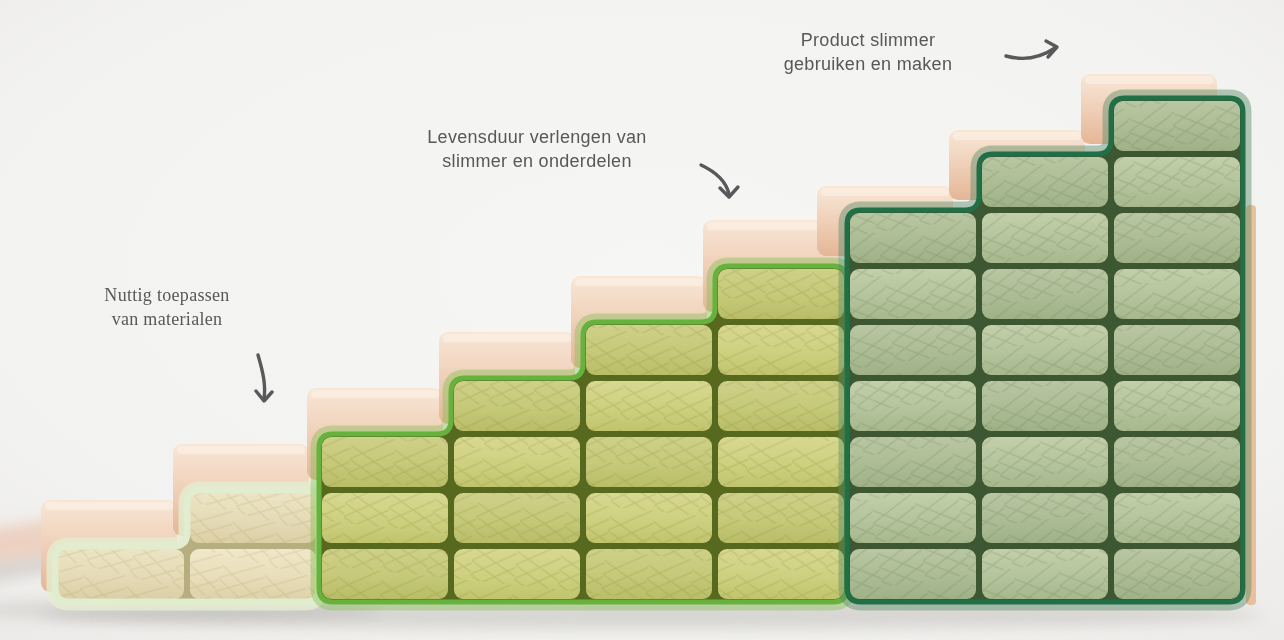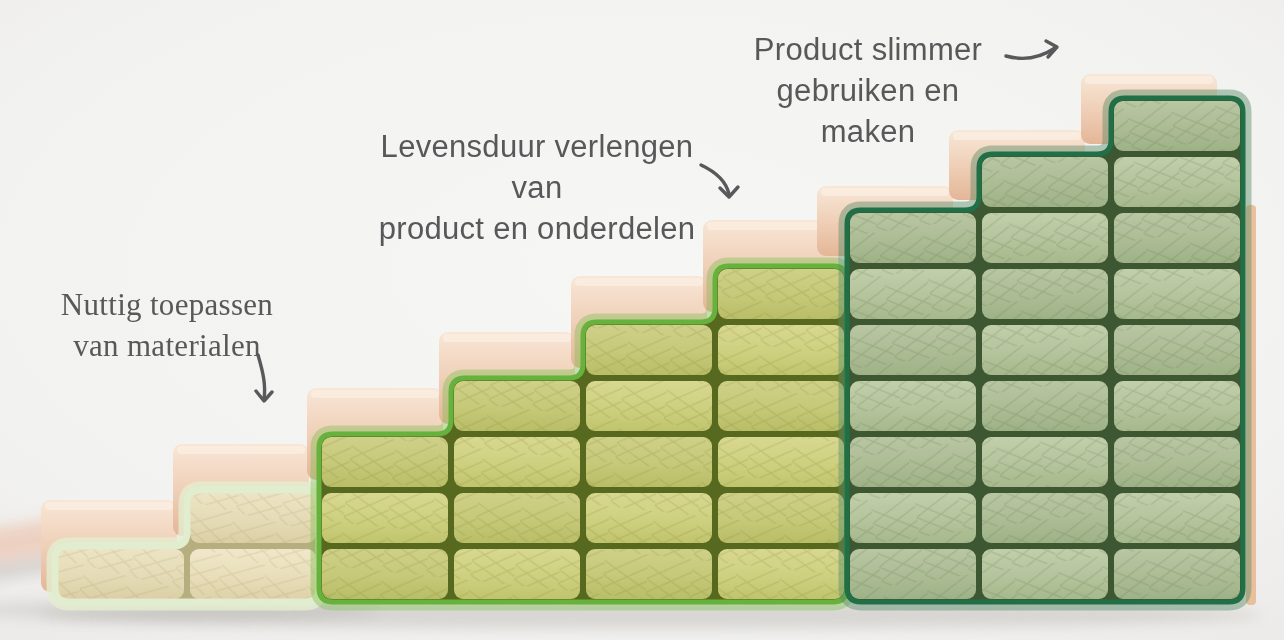--- a/index.html
+++ b/index.html
@@ -3,21 +3,21 @@
 <meta charset="utf-8">
 <style>
   html,body{margin:0;padding:0;background:#eceae8;}
   .stage{
     position:relative;width:1284px;height:640px;overflow:hidden;
     font-family:"Liberation Sans","DejaVu Sans",sans-serif;
   }
   .stage svg{position:absolute;left:0;top:0;}
   .label{
     position:absolute;
-    font-size:31px;
+    font-size:18px;
     line-height:1.33;
     font-weight:500;
     letter-spacing:.3px;
     text-align:center;
     white-space:pre-line;
     color:#58585a;
     user-select:none;
   }
   .label-left  {left:37px;  top:284px; width:260px;font-family:Liberation Serif, serif;}
   .label-middle{left:367px; top:126px; width:340px;}
@@ -231,16 +231,16 @@
     </g>
     <g stroke="#59585b" stroke-width="3.4" fill="none" stroke-linecap="round" stroke-linejoin="round">
       <path d="M1006,56 C1024,61 1040,58 1055,48"></path>
       <path d="M1046,41 L1057,47 L1048,57"></path>
     </g>
   </svg>
 
   <div class="label label-left">Nuttig toepassen
 van materialen</div>
   <div class="label label-middle">Levensduur verlengen van
-product en onderdelen</div>
+slimmer en onderdelen</div>
   <div class="label label-right">Product slimmer
 gebruiken en maken</div>
 </div>
 
 </body></html>

